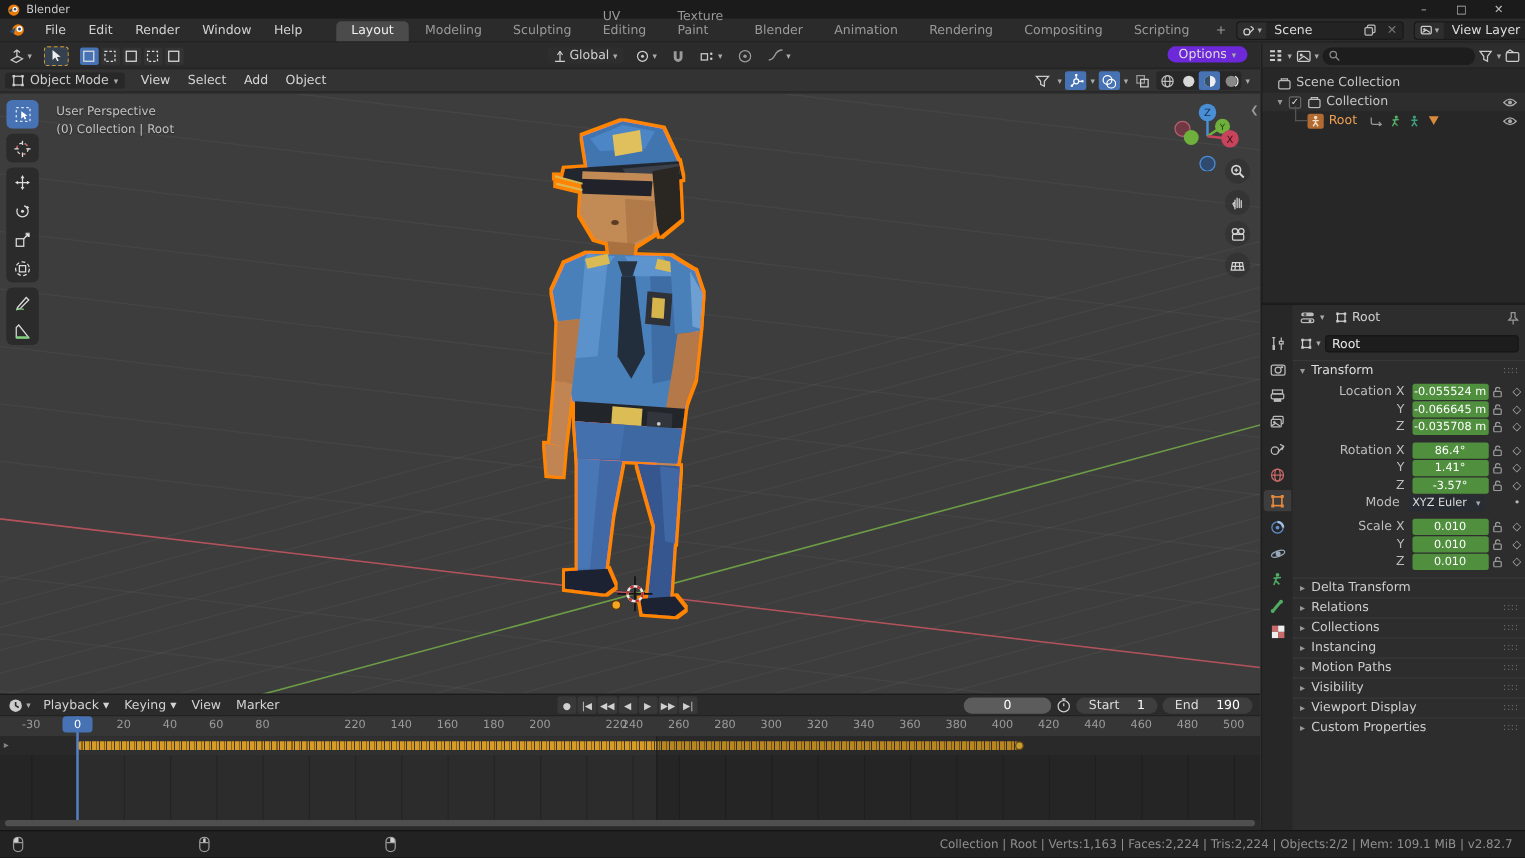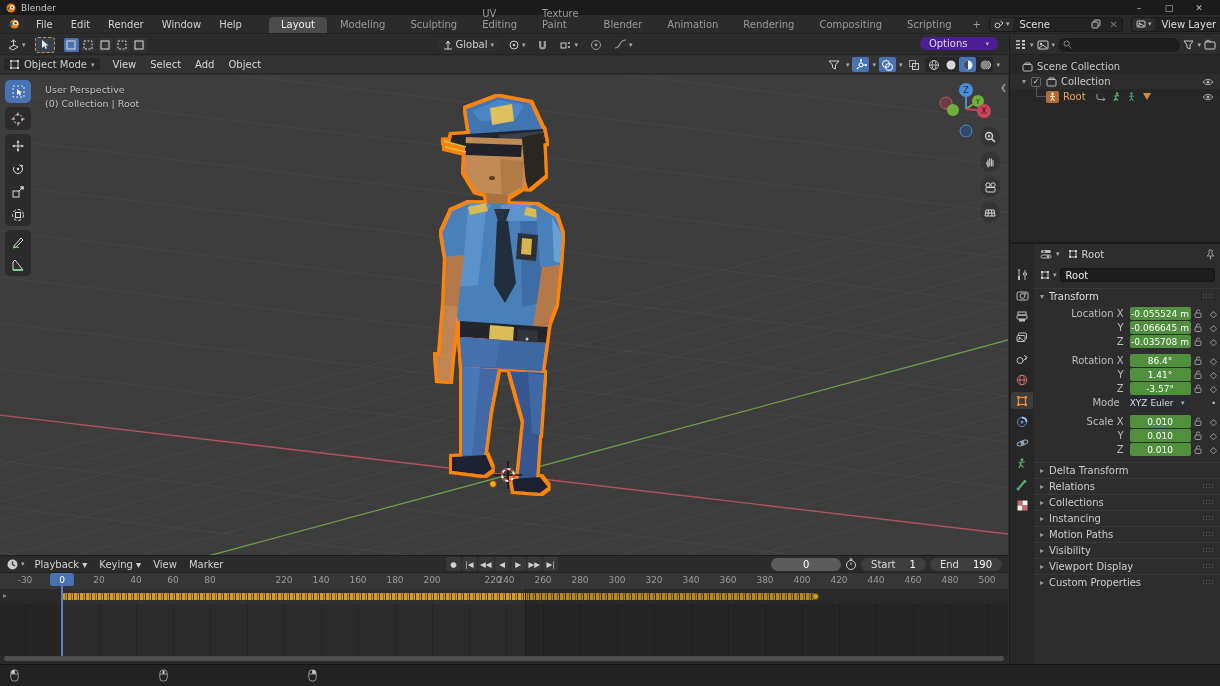--- a/index.html
+++ b/index.html
@@ -31,21 +31,21 @@
   .id-widget .mini { padding:0 4px; color:#999; display:flex; align-items:center; height:100%; }
   .chev { font-size:7px; color:#aaa; }
 
   
   .toolsettings { position:absolute; left:0; top:35px; width:1008px; height:20px; background:#2b2b2b; border-bottom:1px solid #242424; display:flex; align-items:center; padding:0 4px; }
   .ts-btn { height:16px; display:flex; align-items:center; gap:2px; padding:0 3px; border-radius:3px; }
   .seltool { width:20px; height:16px; border:1px dashed #c79434; border-radius:3px; display:flex; align-items:center; justify-content:center; background:#35414e; }
   .selmode { width:15px; height:14px; margin:0 1px; border-radius:2px; background:#333; display:flex; align-items:center; justify-content:center; }
   .selmode.active { background:#4772b3; }
   .orientation { display:flex; align-items:center; gap:3px; background:#2e2e2e; border-radius:3px; padding:1px 5px; }
-  .options-btn { position:absolute; right:10px; top:2px; background:#4c1d95; border-radius:9px; padding:1px 9px; color:#ddd; display:flex; gap:18px; align-items:center; }
+  .options-btn { position:absolute; right:10px; top:2px; background:#6d28d9; border-radius:9px; padding:1px 9px; color:#ddd; display:flex; gap:4px; align-items:center; }
 
   
   .vp-header { position:absolute; left:0; top:56px; width:1008px; height:18px; background:#333333; border-bottom:1px solid #262626; display:flex; align-items:center; padding:0 4px; }
   .mode-select { display:flex; align-items:center; gap:4px; background:#282828; border-radius:3px; padding:1px 5px; margin-right:6px; }
   .hdr-menu { padding:0 7px; color:#d6d6d6; }
   .vph-right { margin-left:auto; display:flex; align-items:center; gap:3px; padding-right:4px; }
   .vph-ic { width:17px; height:15px; border-radius:2px; display:flex; align-items:center; justify-content:center; }
   .vph-ic.on { background:#4772b3; }
   .shade-group { display:flex; background:#282828; border-radius:3px; }
   .shade-ic { width:17px; height:15px; display:flex; align-items:center; justify-content:center; border-radius:2px; }
@@ -77,21 +77,21 @@
   .properties { position:absolute; left:1009px; top:242px; width:211px; height:422px; background:#2d2d2d; border-left:1px solid #1c1c1c; border-top:2px solid #1c1c1c; }
   .tabstrip { position:absolute; left:0; top:0; width:24px; height:100%; background:#272727; display:flex; flex-direction:column; align-items:center; padding-top:22px; gap:4px; }
   .ptab { width:22px; height:17px; display:flex; align-items:center; justify-content:center; border-radius:3px 0 0 3px; }
   .ptab.active { background:#3d3d3d; }
   .props-content { position:absolute; left:24px; top:0; width:187px; height:100%; }
   .props-bc { height:20px; display:flex; align-items:center; gap:4px; padding:0 6px; }
   .props-name-row { height:18px; display:flex; align-items:center; gap:3px; padding:0 6px; margin-top:2px; }
   .name-input { flex:1; height:14px; background:#1d1d1d; border:1px solid #161616; border-radius:3px; color:#e8e8e8; padding:0 5px; display:flex; align-items:center; }
   .panel-hdr { height:15px; display:flex; align-items:center; padding:0 6px; color:#dedede; margin-top:4px; border-top:1px solid #383838; }
   .panel-hdr .grip { margin-left:auto; color:#6f6f6f; font-size:8px; letter-spacing:1px; }
-  .tr-row { height:13px; margin-bottom:1px; display:flex; align-items:center; }
+  .tr-row { height:13px; margin-bottom:1px; display:flex; align-items:center;justify-content:flex-end; }
   .tr-label { width:100px; text-align:right; padding-right:6px; color:#bdbdbd; }
   .tr-field { width:64px; height:13px; background:var(--field-green); border-radius:2px; color:#fff; display:flex; align-items:center; justify-content:center; font-size:9px; }
   .tr-lock { width:16px; display:flex; justify-content:center; }
   .tr-key { width:16px; display:flex; justify-content:center; color:#b5b5b5; font-size:9px; }
   .mode-dd { width:68px; height:13px; background:#282d33; border-radius:2px; color:#ddd; display:flex; align-items:center; padding:0 4px; font-size:9px; }
   .sect-row { height:16px; display:flex; align-items:center; padding:0 6px; color:#cdcdcd; border-top:1px solid #383838; }
   .sect-row .grip { margin-left:auto; color:#6f6f6f; font-size:8px; letter-spacing:1px; }
 
   
   .timeline { position:absolute; left:0; top:555px; width:1008px; height:109px; background:#2a2a2a; border-top:1px solid #1c1c1c; }
@@ -1178,15 +1178,16 @@
           <rect x="3.5" y="1.5" width="2" height="3.5" rx="1" fill="#cfcfcf"></rect>
         </svg>
       </span>
     <span class="mouse-hint icon">
         <svg width="9" height="13" viewBox="0 0 9 13">
           <rect x="0.8" y="0.8" width="7.4" height="11.4" rx="3.5" fill="none" stroke="#9a9a9a"></rect>
           <path d="M1 5 L8 5 M4.5 1 L4.5 5" stroke="#9a9a9a"></path>
           <path d="M4.6 4.8 L4.6 1 Q7.8 1 7.8 3.8 L7.8 4.8 Z" fill="#cfcfcf"></path>
         </svg>
       </span>
+    <span class="sb-right">Collection | Root | Verts:1,163 | Faces:2,224 | Tris:2,224 | Objects:2/2 | Mem: 109.1 MiB | v2.82.7</span>
   </div>
 
 </div>
 
 </body></html>

